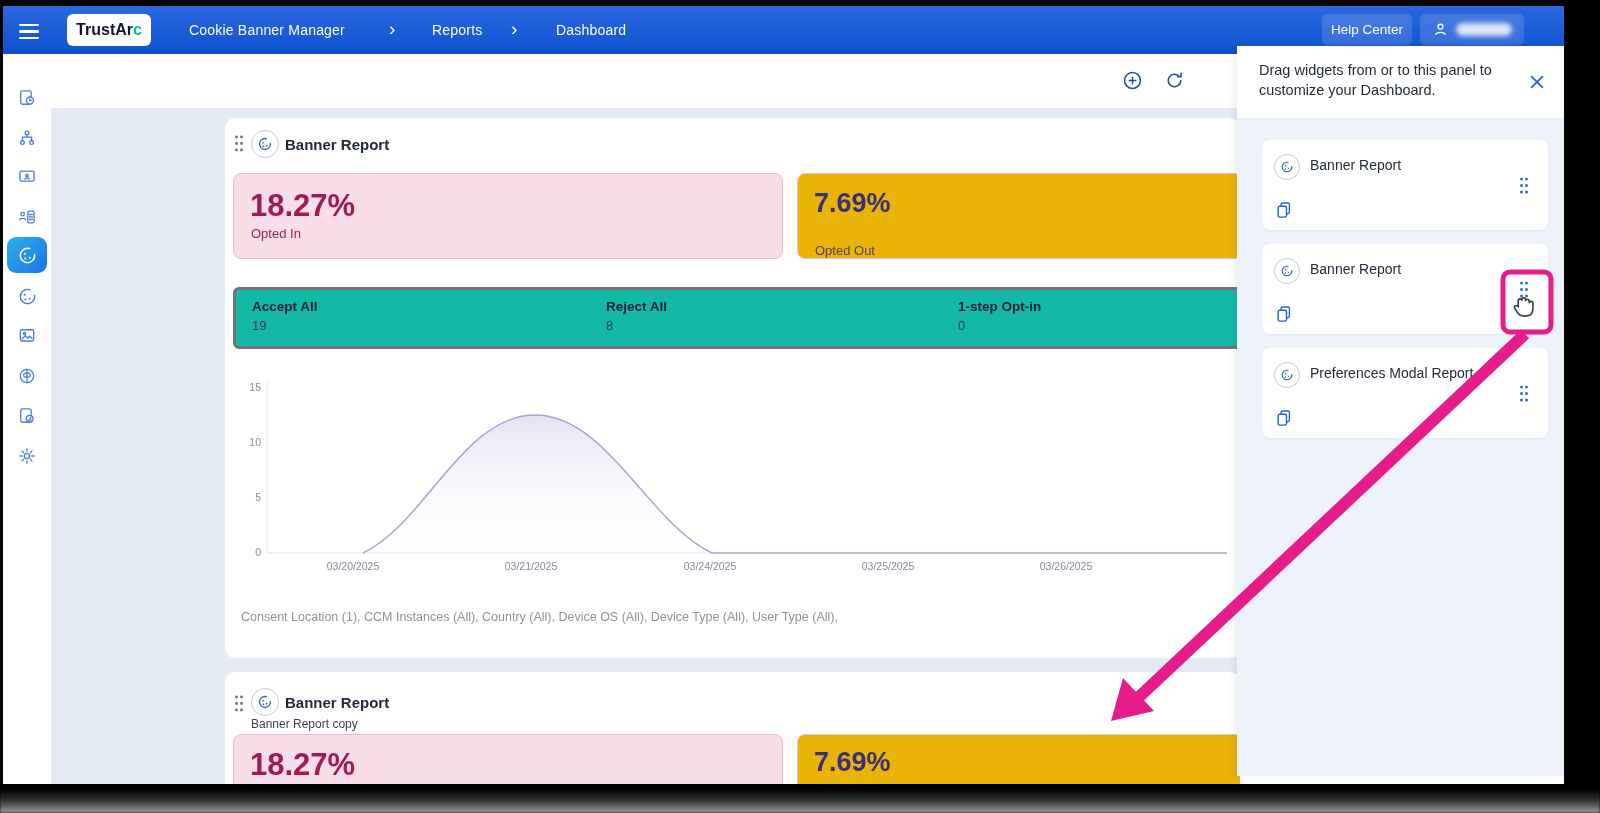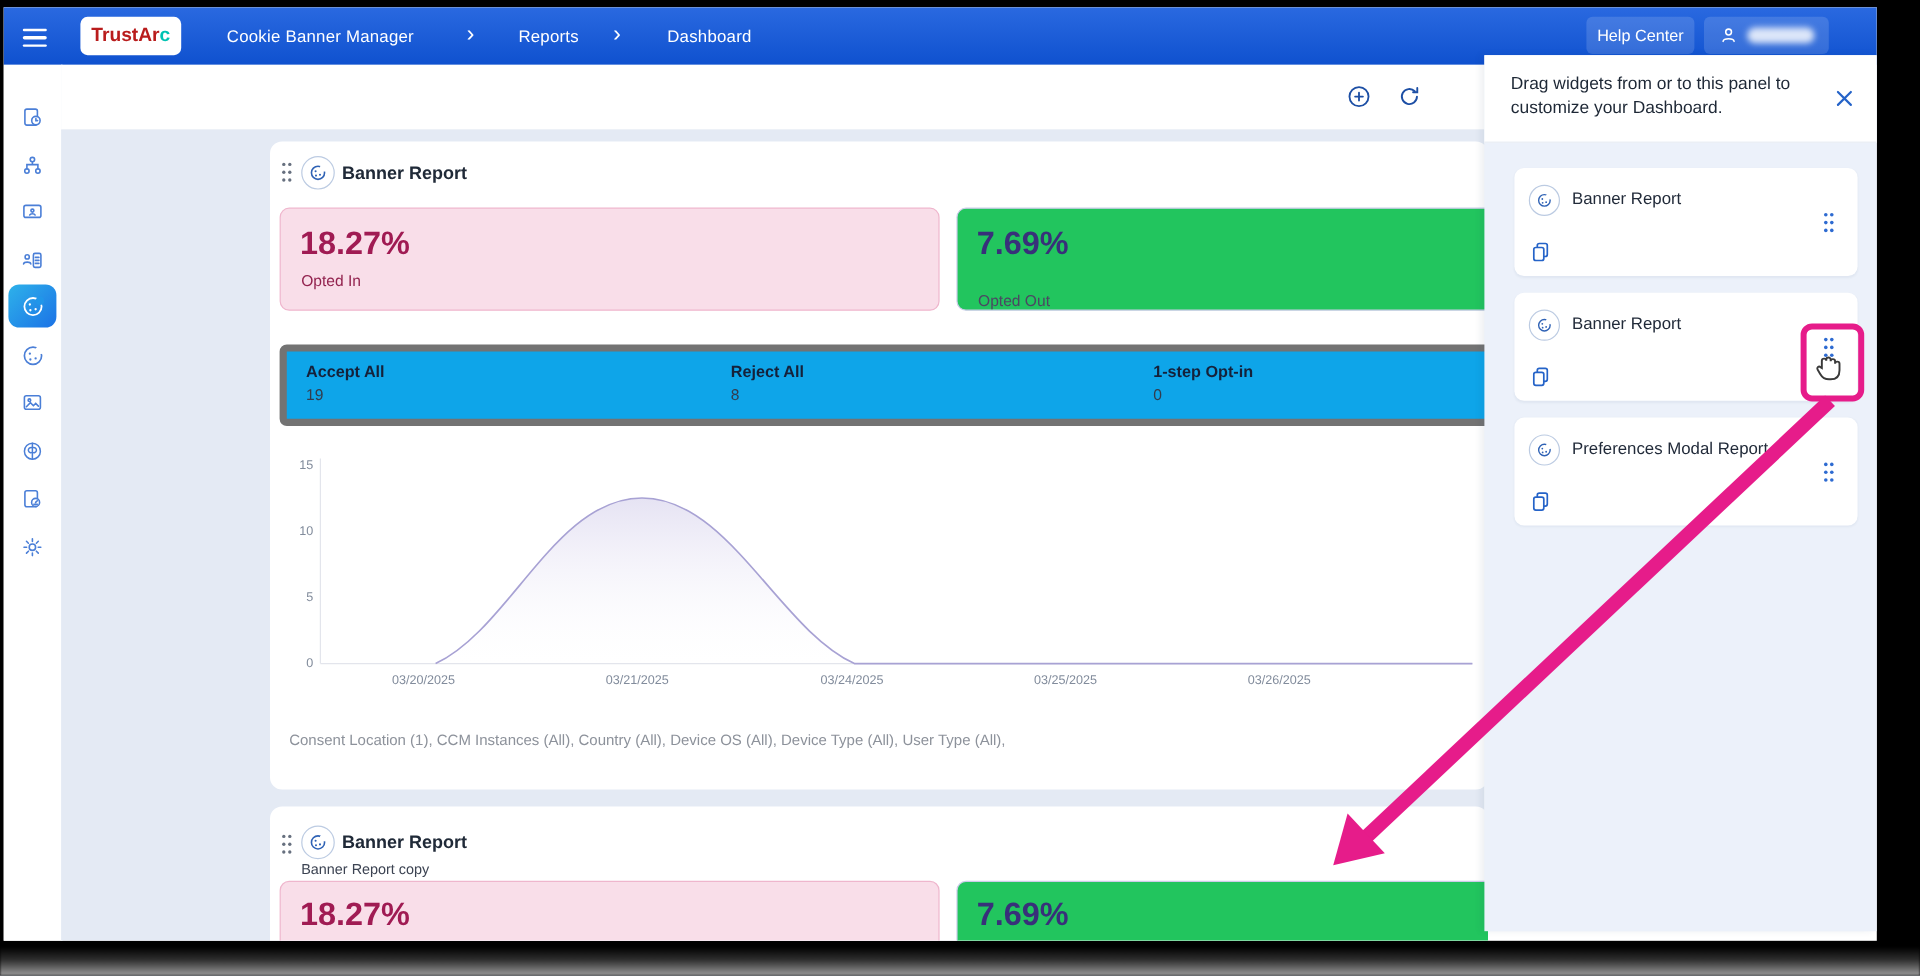--- a/index.html
+++ b/index.html
@@ -10,21 +10,21 @@
   #screen{left:3px;top:6px;width:1561px;height:778px;background:#fff;overflow:hidden;}
   #bottom-fade{left:0;right:0;top:789px;height:24px;
     background:linear-gradient(to bottom,#000 0%,#2e2e2e 45%,#9b9b9b 100%);filter:blur(1px);}
   
   #navbar{left:0;top:0;width:1561px;height:48px;
     background:linear-gradient(to bottom,#2a69e0,#0f51cf);display:flex;align-items:center;}
   .hamburger{left:16px;top:14px;width:22px;height:20px;cursor:pointer;}
   .hamburger span{display:block;width:20px;height:2.4px;background:#fff;margin:4px 0;border-radius:2px;}
   #logo-box{left:64px;top:8px;width:84px;height:32px;background:#fff;border-radius:6px;
     display:flex;align-items:center;justify-content:center;font-weight:700;font-size:16px;}
-  #logo-box .lg1{color:#b91c1c;} #logo-box .lg2{color:#00c2b2;}
+  #logo-box .lg1{color:#0f172a;} #logo-box .lg2{color:#00c2b2;}
   .crumb{color:#fff;font-size:14px;letter-spacing:.2px;cursor:pointer;}
   .crumb-sep{color:#fff;font-size:19px;line-height:14px;}
   .nav-btn{height:31px;background:rgba(255,255,255,.14);border:0;border-radius:5px;color:#fff;
     font-size:13.5px;display:flex;align-items:center;justify-content:center;cursor:pointer;
     font-family:"Liberation Sans",sans-serif;}
   #user-blur{width:56px;height:13px;border-radius:7px;background:rgba(255,255,255,.82);filter:blur(2.5px);}
   
   #sidebar{left:0;top:48px;width:48px;height:730px;background:#fff;border-right:1px solid #eceff5;}
   .sb-item{position:absolute;left:4px;width:40px;height:36px;display:flex;align-items:center;
     justify-content:center;color:#4b7fd7;cursor:pointer;}
@@ -36,26 +36,26 @@
   #content-bg{left:48px;top:102px;width:1186px;height:676px;background:#e4eaf4;}
   
   .wcard{background:#fff;border-radius:10px;overflow:hidden;}
   #card1{left:222px;top:112px;width:1015px;height:540px;}
   #card2{left:222px;top:666px;width:1015px;height:112px;border-radius:10px 10px 0 0;}
   .ckc{border:1.4px solid #bccbe2;border-radius:50%;background:#fff;display:flex;
     align-items:center;justify-content:center;color:#2f62b5;}
   .w-title{font-size:15px;font-weight:600;color:#202a38;}
   .w-sub{font-size:12px;color:#3c4352;}
   .stat-pink{background:#f9dee9;border:1.5px solid #efb6cd;border-radius:8px;}
-  .stat-lav{background:#22c55e;border:1.5px solid #cccbe9;border-radius:8px;}
-  .stat-val-pink{font-size:27px;font-weight:700;color:#a01b53;}
+  .stat-lav{background:#eab308;border:1.5px solid #cccbe9;border-radius:8px;}
+  .stat-val-pink{font-size:31px;font-weight:700;color:#a01b53;}
   .stat-lbl-pink{font-size:13px;color:#93234f;margin-top:3px;}
   .stat-val-lav{font-size:27px;font-weight:700;color:#38307a;}
   .stat-lbl-lav{font-size:13px;color:#4c4763;margin-top:3px;}
-  .stats-box{border:6px solid #737373;border-radius:6px;background:#0ea5e9;}
+  .stats-box{border:3px solid #737373;border-radius:6px;background:#14b8a6;}
   .stat-col-lbl{font-size:13.5px;font-weight:700;color:#15213a;}
   .stat-col-val{font-size:13px;color:#333c4d;margin-top:4px;}
   .filters{font-size:12.5px;color:#8d929b;}
   .chart-txt{font-size:10.5px;fill:#828c9c;font-family:"Liberation Sans",sans-serif;}
   
   #panel{left:1234px;top:40px;width:327px;height:730px;background:#ecf1fa;
     box-shadow:-3px 0 6px rgba(30,50,90,.08);}
   #panel-head{left:0;top:0;width:327px;height:72px;background:#fff;border-bottom:1px solid #e7ebf3;}
   .panel-hint{font-size:14.5px;color:#1e2836;line-height:19.5px;}
   .pcard{position:absolute;left:25px;width:286px;height:90px;background:#fff;border-radius:8px;

